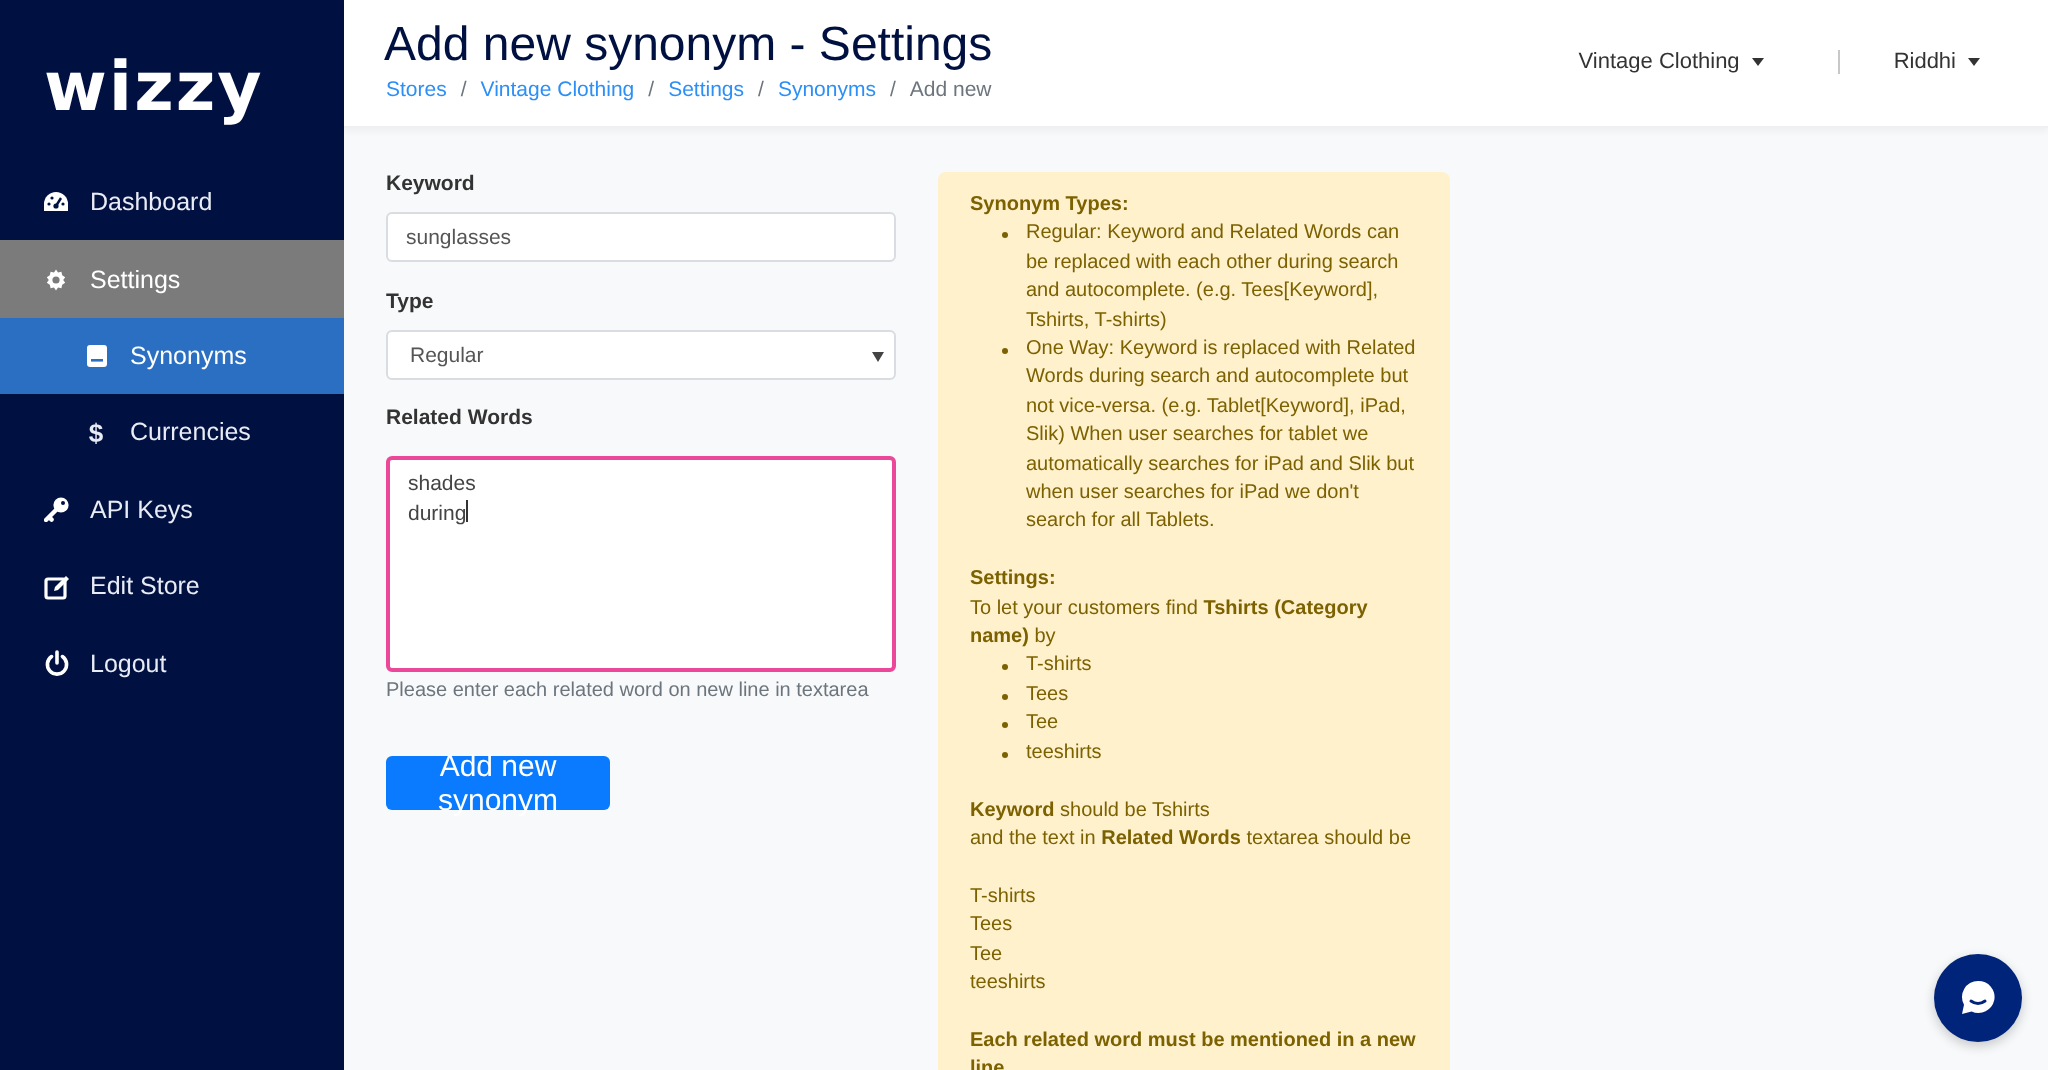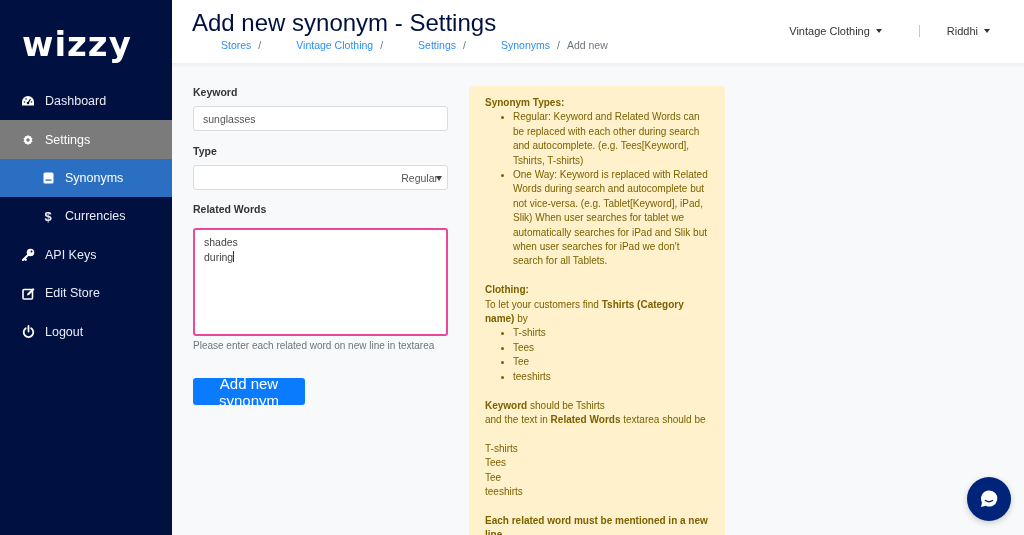--- a/index.html
+++ b/index.html
@@ -45,21 +45,21 @@
     }
     .page-title {
       position: absolute; left: 20px; top: 9px;
       font-size: 24px; color: #001040; font-weight: normal;
     }
     .breadcrumb {
       position: absolute; left: 21px; top: 39px;
       font-size: 10.5px; color: #6c757d;
       display: flex; gap: 0;
     }
-    .breadcrumb a { color: #2b8ff6; text-decoration: none; cursor: pointer; margin-left: 28px; }
+    .breadcrumb a { color: #2b8ff6; text-decoration: none; cursor: pointer; }
     .breadcrumb .sep { color: #6c757d; margin: 0 7px; }
     .breadcrumb .current { color: #6c757d; }
 
     .hdr-right {
       position: absolute; top: 25px; right: 34px;
       display: flex; align-items: center; font-size: 11px; color: #333;
     }
     .dd { display: flex; align-items: center; cursor: pointer; }
     .caret {
       display: inline-block; margin-left: 6px;
@@ -75,21 +75,21 @@
     .label {
       font-size: 10.5px; font-weight: bold; color: #333;
       margin-bottom: 8px; display: block;
     }
     .input {
       width: 255px; height: 25px;
       background: #fff; border: 1px solid #d9dce0; border-radius: 3px;
       font-size: 10.5px; color: #555;
       padding: 0 9px; display: flex; align-items: center;
     }
-    .select { position: relative; padding-left: 11px; justify-content: flex-end; }
+    .select { position: relative; padding-left: 11px; }
     .select .arrow {
       position: absolute; right: 5px; top: 10px;
       width: 0; height: 0;
       border-left: 3px solid transparent; border-right: 3px solid transparent;
       border-top: 5px solid #444;
     }
     .textarea {
       width: 255px; height: 108px;
       background: #fff; border: 2px solid #ec4899; border-radius: 3px;
       font-size: 10.5px; color: #444; line-height: 15px;
@@ -264,21 +264,21 @@
     <button class="btn">Add new synonym</button>
   </section>
 
   <aside class="info">
     <div><b>Synonym Types:</b></div>
     <ul>
       <li>Regular: Keyword and Related Words can be replaced with each other during search and autocomplete. (e.g. Tees[Keyword], Tshirts, T-shirts)</li>
       <li>One Way: Keyword is replaced with Related Words during search and autocomplete but not vice-versa. (e.g. Tablet[Keyword], iPad, Slik) When user searches for tablet we automatically searches for iPad and Slik but when user searches for iPad we don't search for all Tablets.</li>
     </ul>
     <div class="gap"></div>
-    <div><b>Clothing:</b></div>
+    <div><b>Settings:</b></div>
     <div><span>To let your customers find </span><b>Tshirts (Category name)</b><span> by</span></div>
     <ul>
       <li>T-shirts</li>
       <li>Tees</li>
       <li>Tee</li>
       <li>teeshirts</li>
     </ul>
     <div class="gap"></div>
     <div><b>Keyword</b><span> should be Tshirts</span></div>
     <div><span>and the text in </span><b>Related Words</b><span> textarea should be</span></div>

